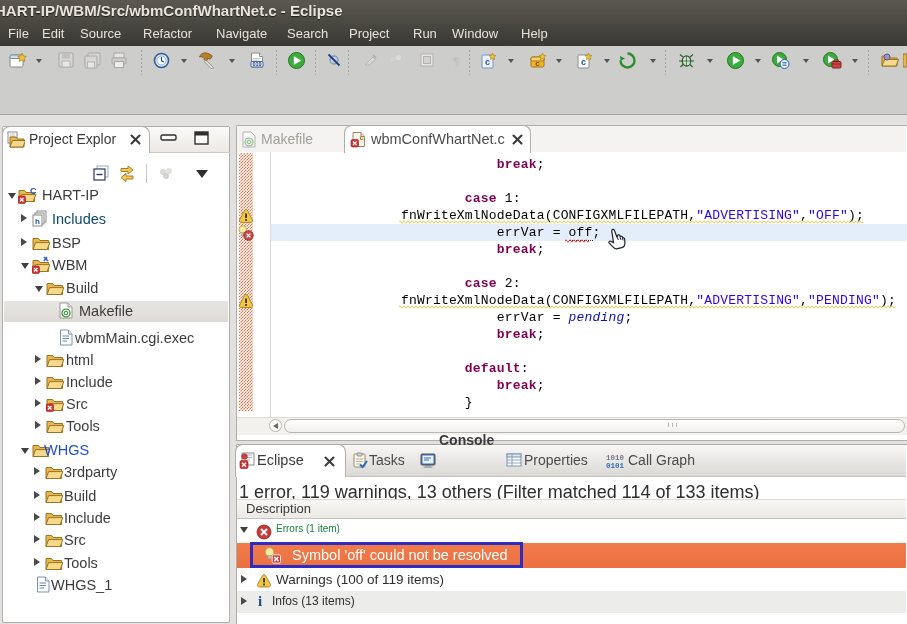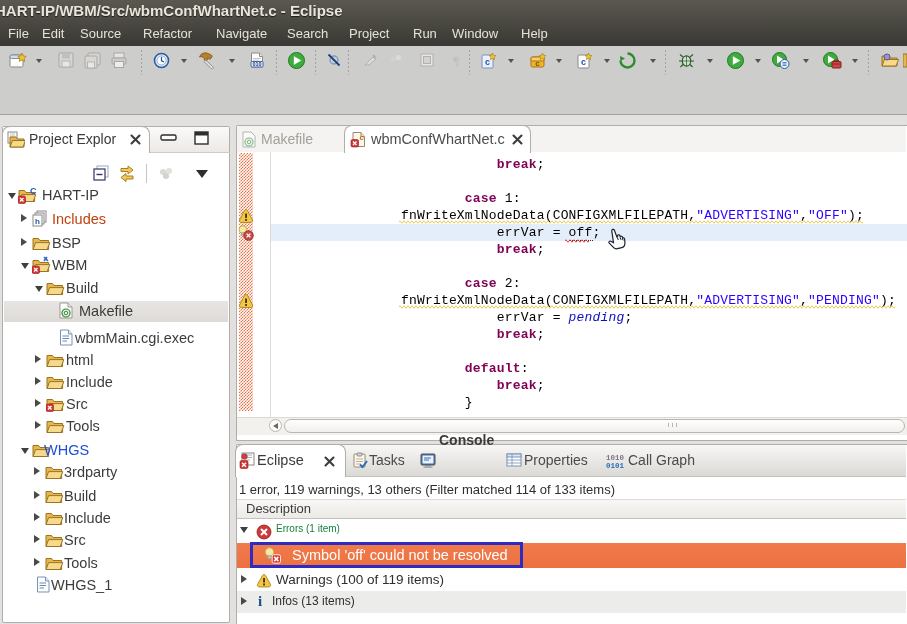--- a/index.html
+++ b/index.html
@@ -204,21 +204,21 @@
     <path d="M2 12 l3.5 3.5 M5.5 12 l-3.5 3.5" stroke="#fff" stroke-width="1.3"></path>
   </svg>
 <div class="abs" style="left:42px;top:187px;font-size:14.5px;color:#3c3c3c">HART-IP</div>
 <div class="abs" style="left:21px;top:214px;width:0;height:0;border-top:4px solid transparent;border-bottom:4px solid transparent;border-left:6px solid #4a4a48"></div>
 <svg class="abs" style="left:32px;top:210px;" width="19" height="18" viewBox="0 0 19 18">
     <rect x="5" y="1" width="9" height="11" fill="#fdfdfc" stroke="#8a8a8a"></rect>
     <rect x="3" y="3" width="9" height="11" fill="#fdfdfc" stroke="#8a8a8a"></rect>
     <rect x="1" y="5" width="9" height="11" fill="#fdfdfc" stroke="#8a8a8a"></rect>
     <text x="5.5" y="14" font-size="8" font-weight="bold" fill="#2255aa" text-anchor="middle" font-family="Liberation Sans">h</text>
   </svg>
-<div class="abs" style="left:52px;top:211px;font-size:14.5px;color:#c2410c">Includes</div>
+<div class="abs" style="left:52px;top:211px;font-size:14.5px;color:#0c4a6e">Includes</div>
 <div class="abs" style="left:21px;top:238px;width:0;height:0;border-top:4px solid transparent;border-bottom:4px solid transparent;border-left:6px solid #4a4a48"></div>
 <svg class="abs" style="left:32px;top:234px;" width="19" height="18" viewBox="0 0 19 18">
     <path d="M1 4.5 h5.5 l1.5 2 H16.6 v9 H1z" fill="#e9b64d" stroke="#9a7420"></path>
     <path d="M1 15.5 L3.6 8.6 H17.8 L15.2 15.5z" fill="#f7d98c" stroke="#9a7420"></path>
   </svg>
 <div class="abs" style="left:52px;top:235px;font-size:14.5px;color:#3c3c3c">BSP</div>
 <div class="abs" style="left:21px;top:263px;width:0;height:0;border-left:4.5px solid transparent;border-right:4.5px solid transparent;border-top:6px solid #3f3f3f"></div>
 <svg class="abs" style="left:32px;top:256px;" width="19" height="18" viewBox="0 0 19 18">
     <path d="M1 4.5 h5.5 l1.5 2 H16.6 v9 H1z" fill="#e9b64d" stroke="#9a7420"></path>
     <path d="M1 15.5 L3.6 8.6 H17.8 L15.2 15.5z" fill="#f7d98c" stroke="#9a7420"></path>
@@ -428,21 +428,21 @@
     <rect x="1" y="2" width="14" height="3" fill="#dce6f2" stroke="#7a92b8"></rect>
     <path d="M6 2 v12 M1 8 h14 M1 11 h14" stroke="#7a92b8" stroke-width=".8"></path>
   </svg>
 <div class="abs" style="left:524px;top:452px;font-size:14px;color:#4a4a4a">Properties</div>
 <svg class="abs" style="left:606px;top:452px;" width="22" height="17" viewBox="0 0 22 17">
     <text x="0" y="8" font-size="7.5" font-weight="bold" fill="#778" font-family="Liberation Mono" textLength="18">1010</text>
     <text x="0" y="15.5" font-size="7.5" font-weight="bold" fill="#2a6bbf" font-family="Liberation Mono" textLength="18">0101</text>
   </svg>
 <div class="abs" style="left:628px;top:452px;font-size:14px;color:#4a4a4a">Call Graph</div>
 
-<div class="abs" style="left:239px;top:482px;font-size:13px;color:#2e2e2e">1 error, 119 warnings, 13 others (Filter matched 114 of 133 items)</div>
+<div class="abs" style="left:239px;top:482px;font-size:18px;color:#2e2e2e">1 error, 119 warnings, 13 others (Filter matched 114 of 133 items)</div>
 
 <div class="abs" style="left:237px;top:499px;width:669px;height:20px;background:linear-gradient(#f8f7f5,#eceae6);border-top:1px solid #dddbd7;border-bottom:1px solid #c5c2bd"></div>
 <div class="abs" style="left:246px;top:501px;font-size:13px;color:#3a3a3a">Description</div>
 
 <div class="abs" style="left:240px;top:527px;width:0;height:0;border-left:4.5px solid transparent;border-right:4.5px solid transparent;border-top:6px solid #3f3f3f"></div>
 <svg class="abs" style="left:256px;top:524px;" width="16" height="16" viewBox="0 0 16 16">
     <circle cx="8" cy="8" r="7" fill="#cc3939"></circle>
     <circle cx="8" cy="8" r="7" fill="none" stroke="#8e1f1f" stroke-width=".8"></circle>
     <path d="M5 5 l6 6 M11 5 l-6 6" stroke="#fff" stroke-width="2"></path>
   </svg>

